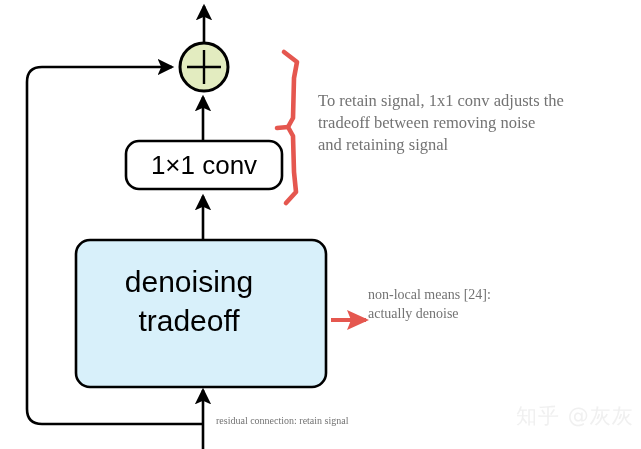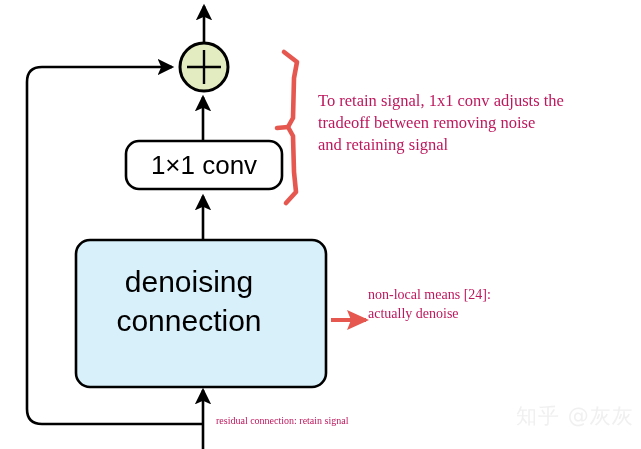--- a/index.html
+++ b/index.html
@@ -40,21 +40,21 @@
   }
   #denoise-label {
     left: 76px;
     top: 262px;
     width: 226px;
     font-size: 30px;
     line-height: 39px;
   }
   .annotation {
     position: absolute;
-    color: #be185d;
+    color: #737373;
     font-family: "Liberation Serif", serif;
     white-space: pre-line;
   }
   #ann-conv {
     left: 318px;
     top: 90px;
     width: 320px;
     font-size: 16.5px;
     line-height: 22px;
   }
@@ -120,21 +120,21 @@
              L 293 136 L 294 172 L 296 192 L 286 203" fill="none" stroke="#e5574f" stroke-width="4.6" stroke-linecap="round" stroke-linejoin="round"></path>
     <path d="M 288 127 L 277 128" fill="none" stroke="#e5574f" stroke-width="4.6" stroke-linecap="round"></path>
 
     <line x1="331" y1="320" x2="366" y2="320" stroke="#e5574f" stroke-width="4" marker-end="url(#arrow-red)"></line>
   </svg>
 
   <div class="node-label" id="conv-label">1×1 conv</div>
 
   <div class="node-label" id="denoise-label">
     <div>denoising</div>
-    <div>connection</div>
+    <div>tradeoff</div>
   </div>
 
   <div class="annotation" id="ann-conv">To retain signal, 1x1 conv adjusts the
 tradeoff between removing noise
 and retaining signal</div>
 
   <div class="annotation" id="ann-nlm">non-local means [24]:
 actually denoise</div>
 
   <div class="annotation" id="ann-residual">residual connection: retain signal</div>

